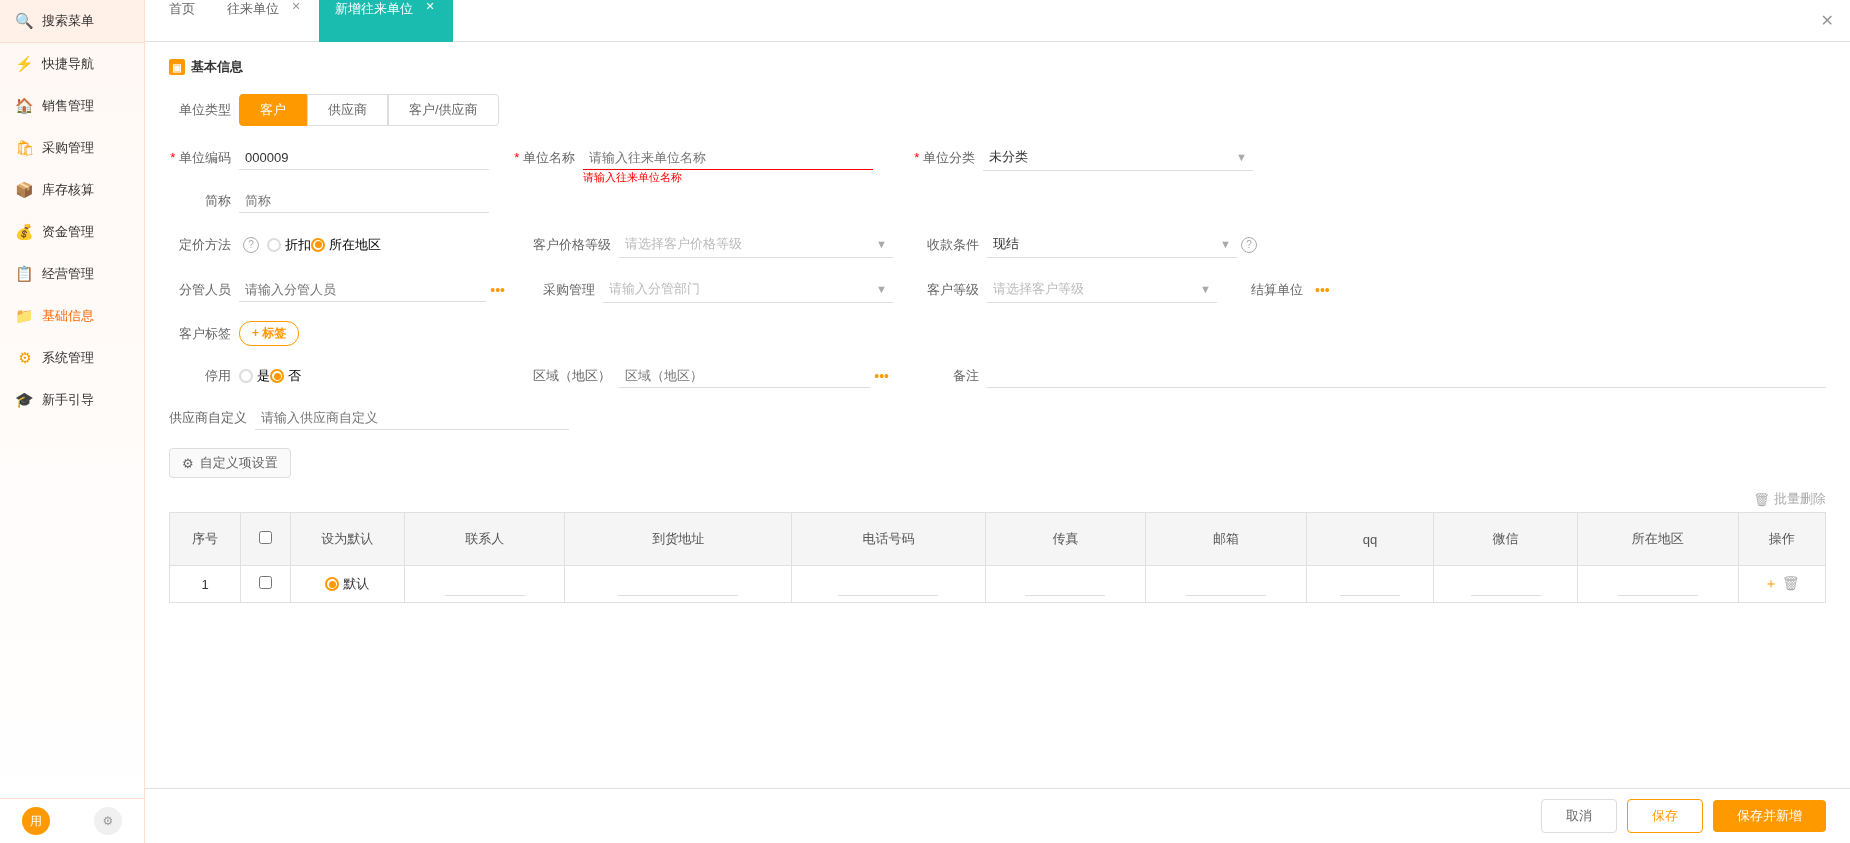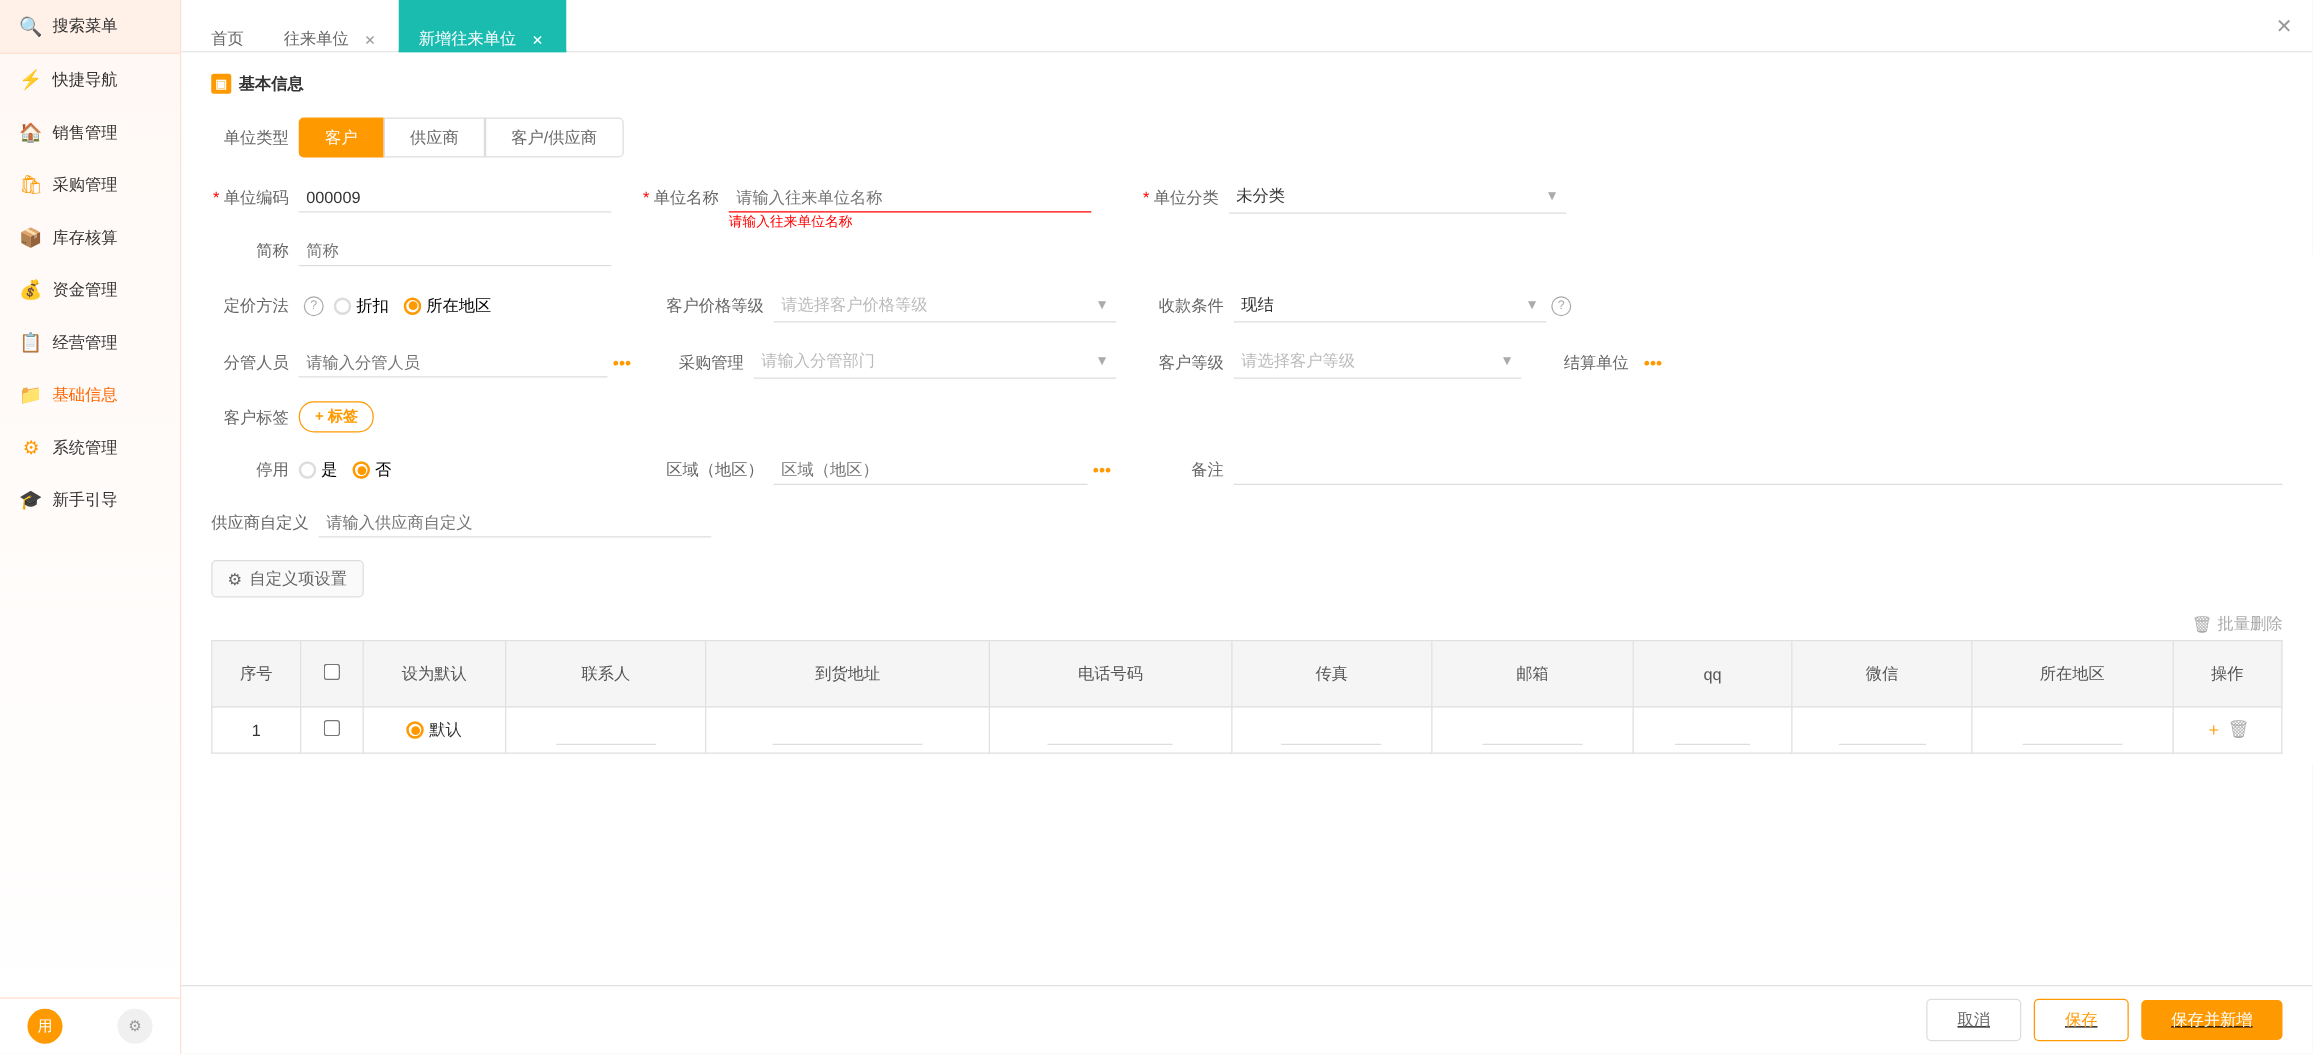--- a/index.html
+++ b/index.html
@@ -70,21 +70,21 @@
       display: flex;
       align-items: center;
       background: #fff;
       border-bottom: 1px solid #e0e0e0;
       height: 42px;
       padding: 0 8px;
       flex-shrink: 0;
     }
     .tab {
       display: flex;
-      align-items: flex-end;
+      align-items: flex-start;
       padding: 0 16px;
       height: 42px;
       cursor: pointer;
       font-size: 13px;
       color: #666;
       border-bottom: 2px solid transparent;
       white-space: nowrap;
       gap: 6px;
     }
     .tab.active {
@@ -214,21 +214,21 @@
     }
     .type-btn.active {
       background: #f90;
       color: #fff;
       border-color: #f90;
     }
     .type-btn:first-child { border-radius: 4px 0 0 4px; }
     .type-btn:last-child { border-radius: 0 4px 4px 0; }
 
     
-    .radio-group { display: flex; align-items: flex-end; gap: 12px; }
+    .radio-group { display: flex; align-items: flex-end; }
     .radio-item { display: flex; align-items: center; gap: 4px; cursor: pointer; }
     .radio-dot {
       width: 14px; height: 14px;
       border-radius: 50%;
       border: 2px solid #ddd;
       display: flex; align-items: center; justify-content: center;
     }
     .radio-dot.checked { border-color: #f90; }
     .radio-dot.checked::after {
       content: "";
@@ -323,21 +323,20 @@
     
     .bottom-bar {
       display: flex;
       align-items: center;
       justify-content: flex-end;
       gap: 10px;
       padding: 10px 24px;
       border-top: 1px solid #e0e0e0;
       background: #fff;
       flex-shrink: 0;
-      text-decoration: underline;
     }
     .btn-cancel {
       padding: 7px 24px;
       border: 1px solid #ddd;
       background: #fff;
       color: #666;
       border-radius: 4px;
       cursor: pointer;
       font-size: 13px;
     }

